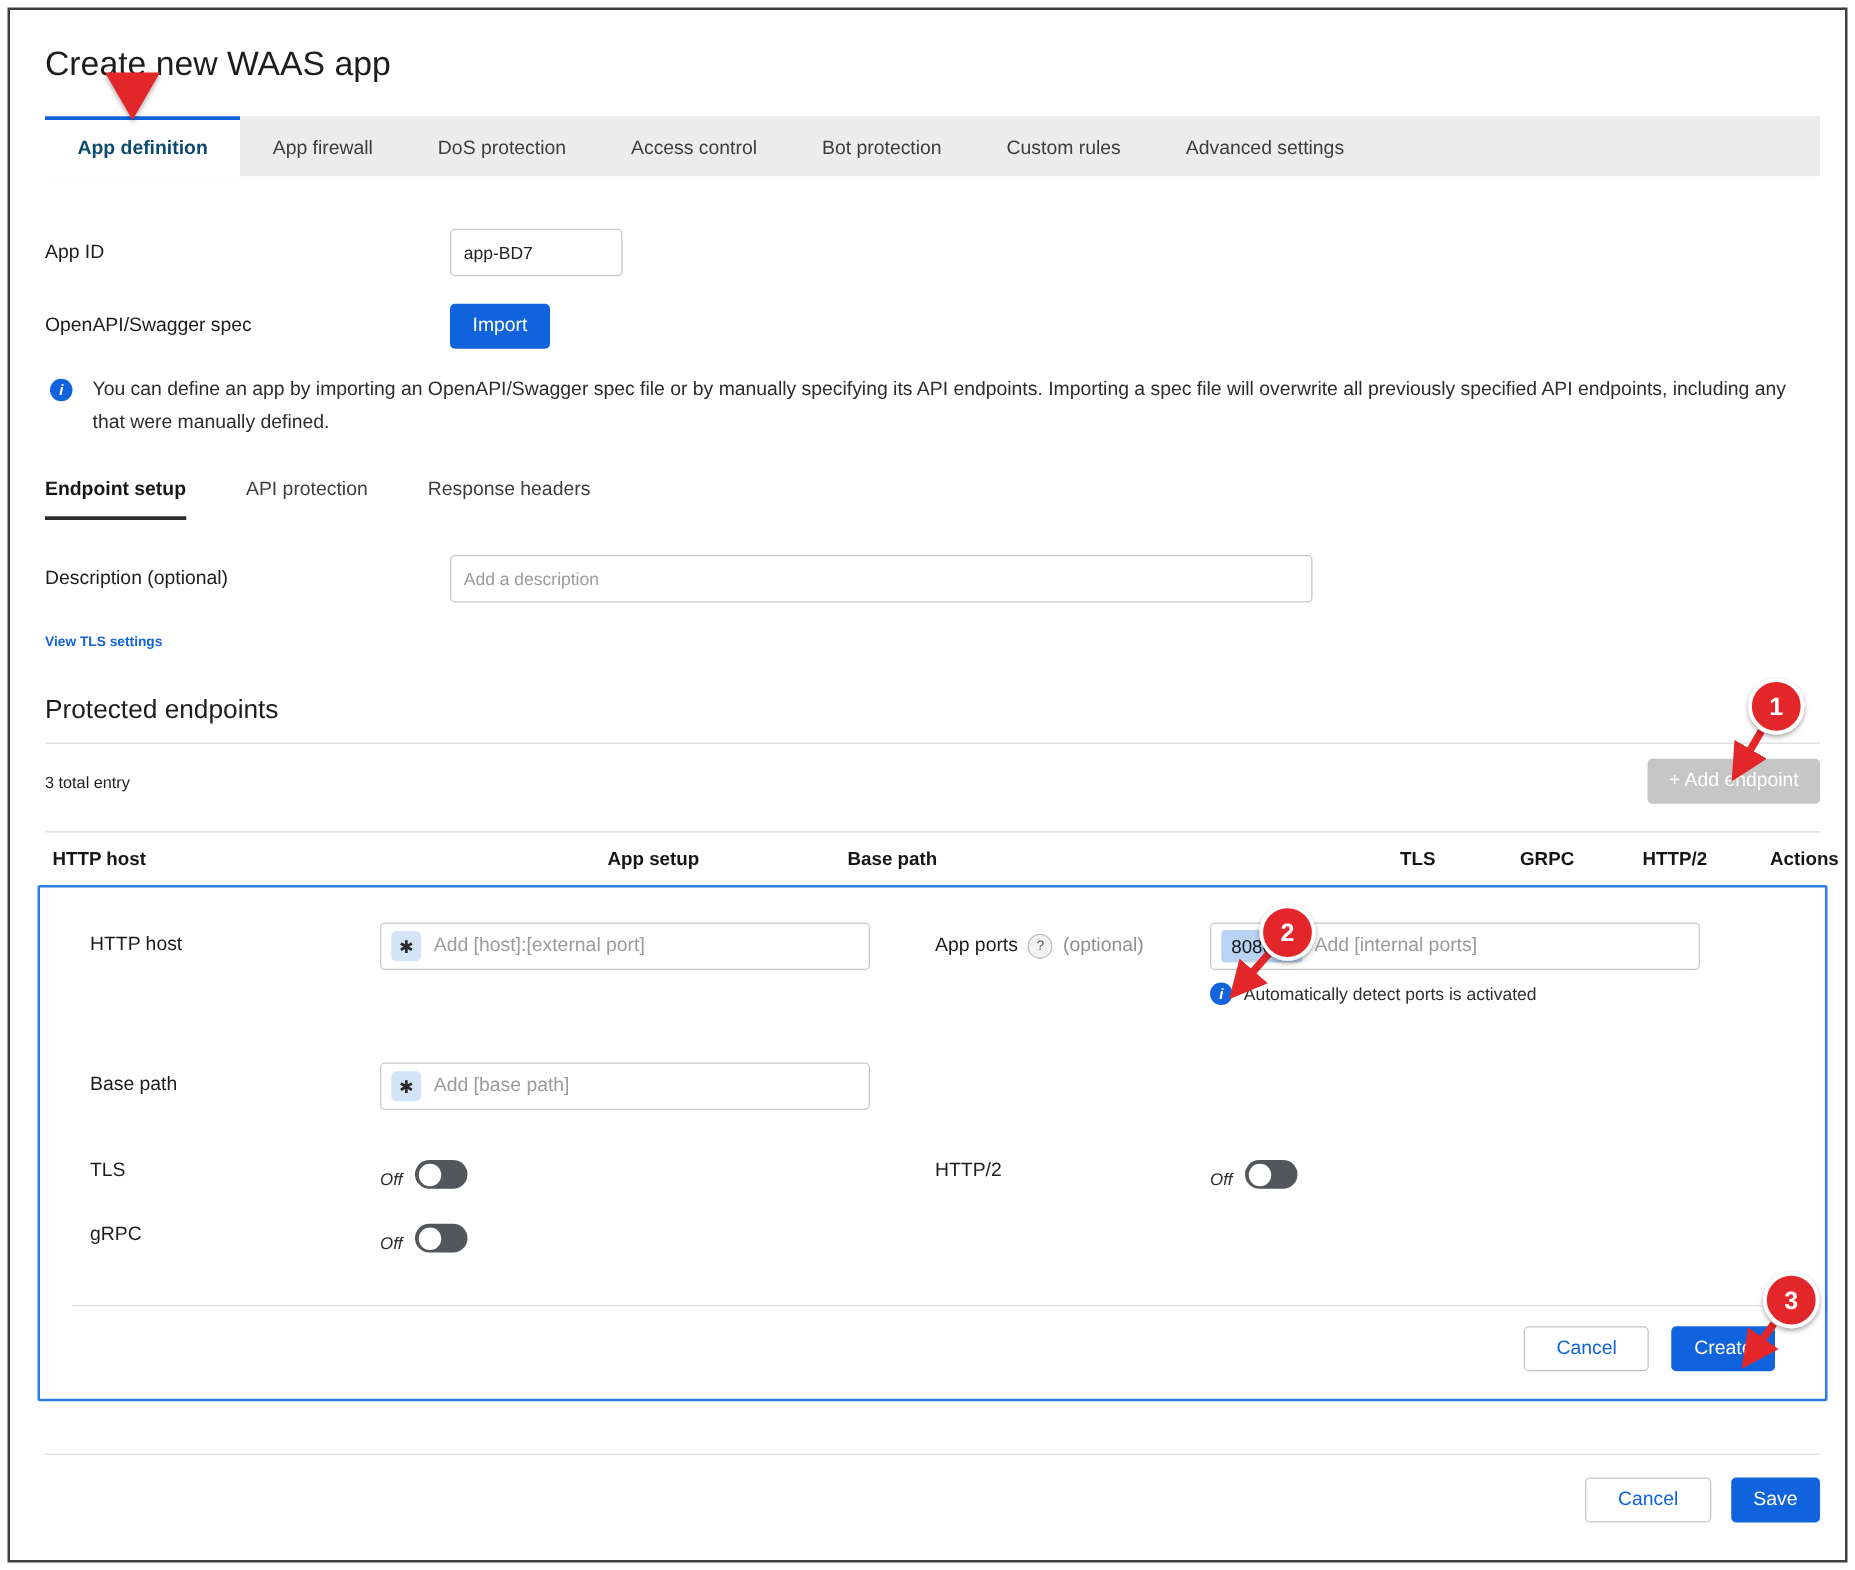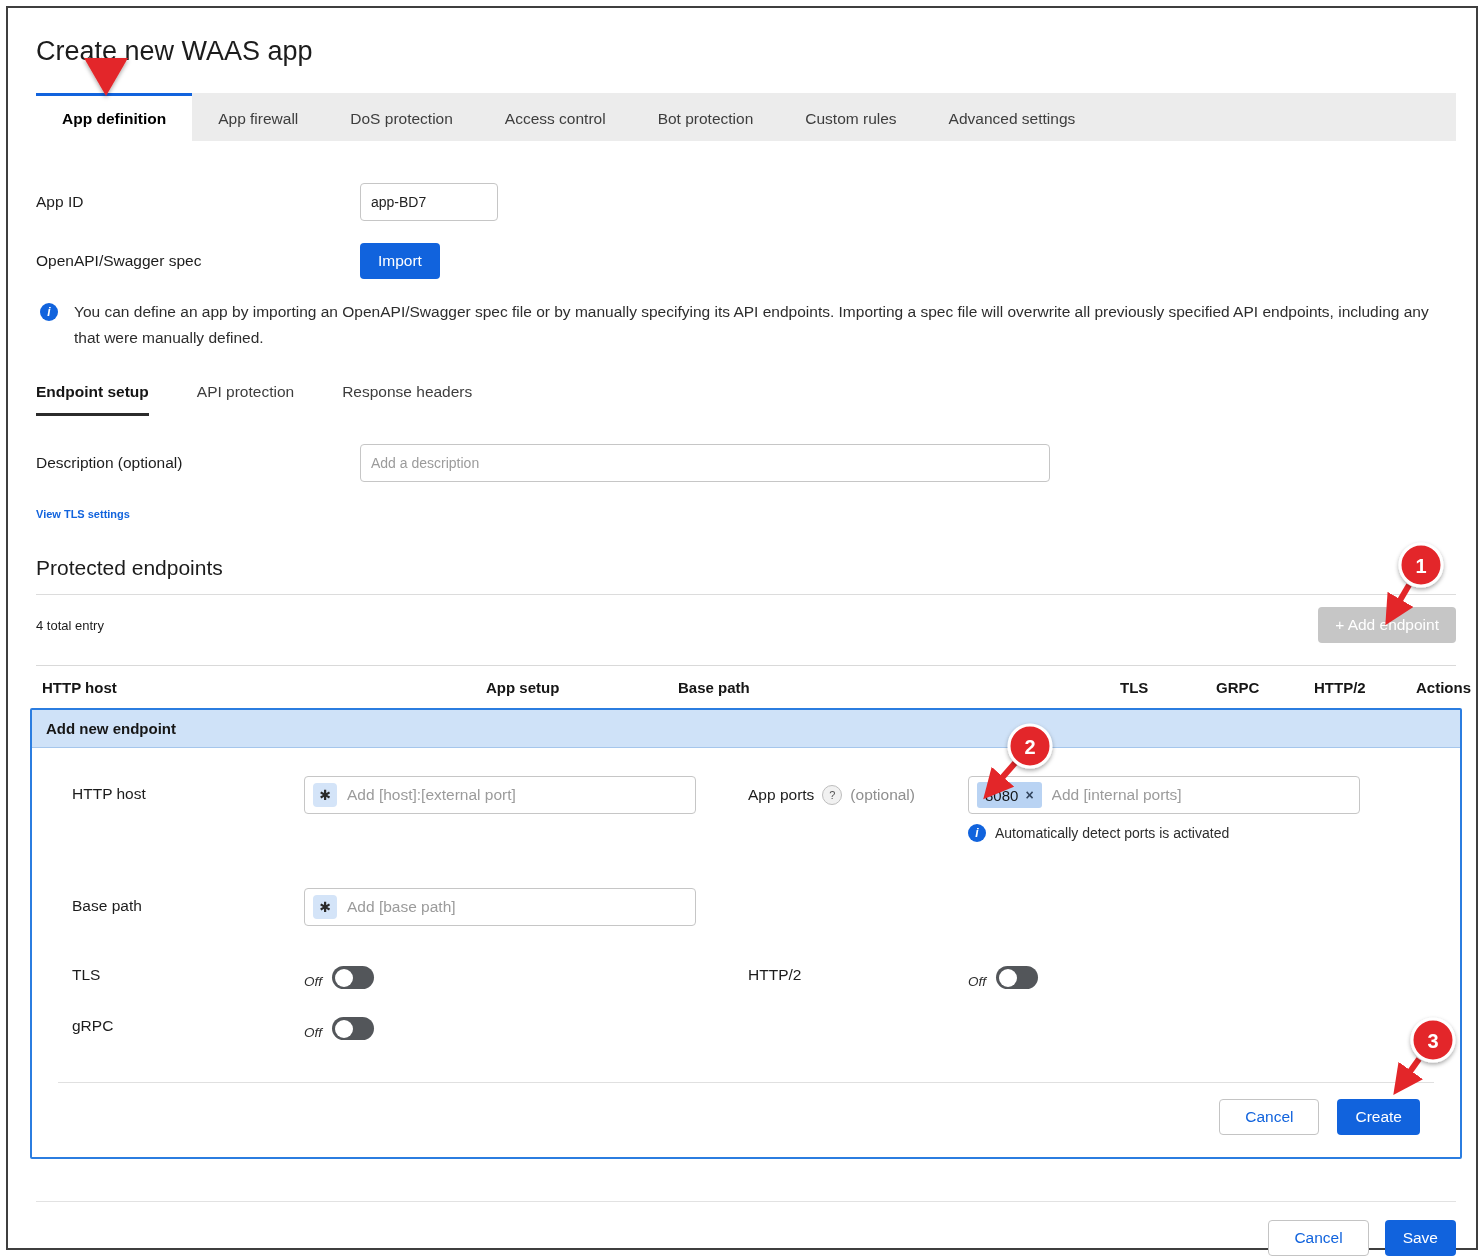--- a/index.html
+++ b/index.html
@@ -8,21 +8,21 @@
     font-family:"Liberation Sans", sans-serif;color:#1a1a1a;overflow:hidden;
   }
   .frame{position:absolute;inset:6px;border:2px solid #3f3f3f;background:#fff;}
 
   h1.page-title{margin:28px 0 0 28px;font-size:27px;font-weight:500;color:#1c1c1c;}
 
   
   .tabbar{margin:26px 20px 0 28px;display:flex;background:#ececec;height:48px;}
   .tab{display:flex;align-items:center;padding:0 26px;font-size:15.5px;color:#3d3d3d;
        border-top:3px solid transparent;cursor:pointer;}
-  .tab.active{background:#fff;border-top-color:#1163dd;font-weight:700;color:#000000;}
+  .tab.active{background:#fff;border-top-color:#1163dd;font-weight:700;color:#0c4a6e;}
 
   
   .frow{display:flex;align-items:center;margin:22px 0 0 28px;}
   .frow .flabel{width:324px;font-size:15.5px;color:#1c1c1c;flex:0 0 324px;}
   .text-input{height:36px;border:1px solid #c6c6c6;border-radius:4px;padding:0 10px;
        font-size:14px;color:#222;font-family:"Liberation Sans",sans-serif;outline:none;}
   .appid{width:116px;}
   .btn{border:none;border-radius:4px;font-size:15.5px;cursor:pointer;
        font-family:"Liberation Sans",sans-serif;}
   .btn-blue{background:#1163dd;color:#fff;padding:9px 18px;}
@@ -140,36 +140,35 @@
   <div class="frow mt28">
     <div class="flabel">Description (optional)</div>
     <input class="text-input desc-input" placeholder="Add a description" style="">
   </div>
 
   <a class="tls-link">View TLS settings</a>
 
   <h2 class="section-title">Protected endpoints</h2>
 
   <div class="count-row">
-    <span class="count-text">4 total entry</span>
+    <span class="count-text">3 total entry</span>
     <button class="btn btn-gray">+ Add endpoint</button>
   </div>
 
   <div class="thead">
     <div class="th c1">HTTP host</div>
     <div class="th c2">App setup</div>
     <div class="th c3">Base path</div>
     <div class="th c4">TLS</div>
     <div class="th c5">GRPC</div>
     <div class="th c6">HTTP/2</div>
     <div class="th c7">Actions</div>
   </div>
 
   <div class="panel">
-    <div class="panel-head">Add new endpoint</div>
     <div class="panel-body">
 
       <div class="prow">
         <div class="pcol-label">
           <span>HTTP host</span>
         </div>
         <div class="input-box">
           <span class="req-badge">✱</span>
           <input placeholder="Add [host]:[external port]" style="">
         </div>

